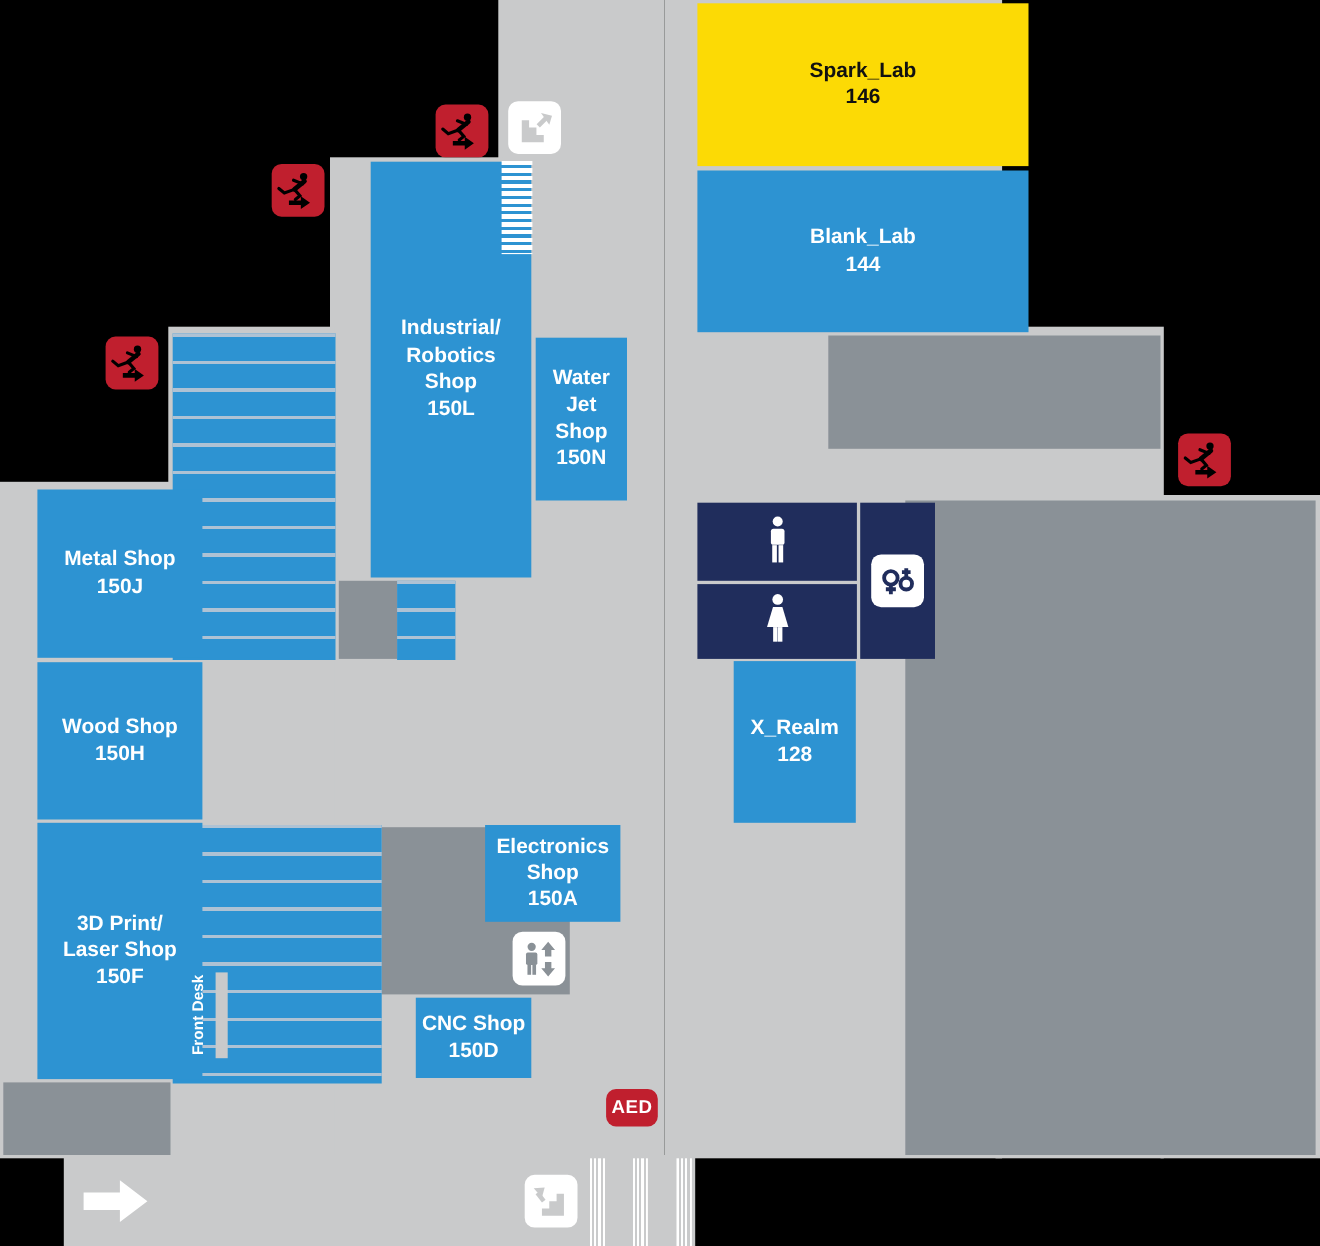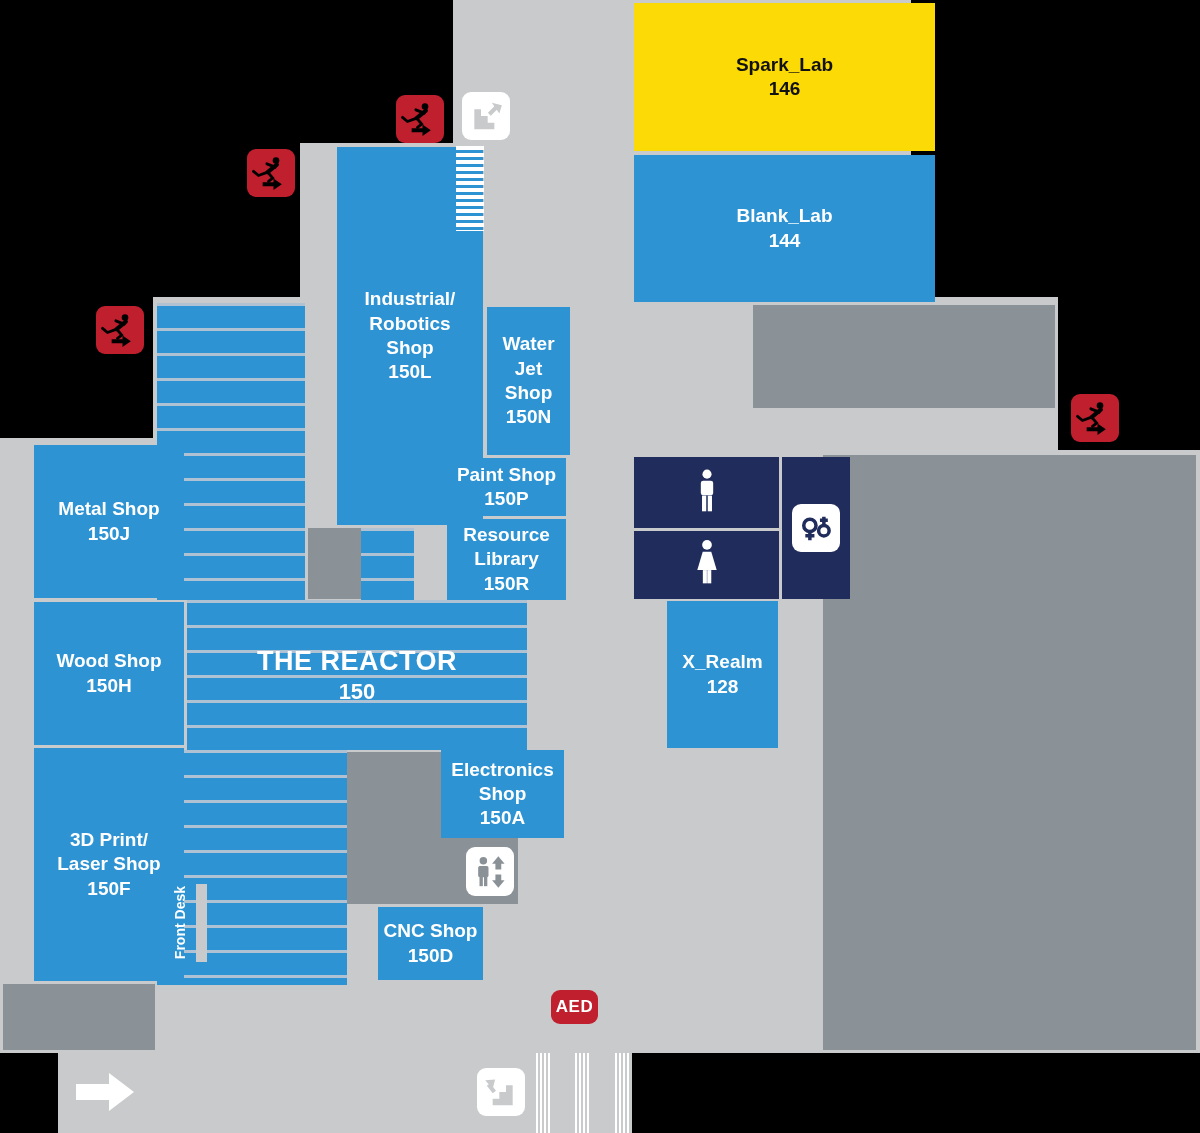--- a/index.html
+++ b/index.html
@@ -47,26 +47,20 @@
 
   <div class="gblock" style="left:753px;top:305px;width:302px;height:103px"></div>
   <div class="gblock" style="left:823px;top:455px;width:373px;height:595px"></div>
   <div class="gblock" style="left:3px;top:984px;width:152px;height:66px"></div>
   <div class="gblock" style="left:347px;top:752px;width:171px;height:152px"></div>
   <div class="gblock" style="left:308px;top:528px;width:53px;height:71px"></div>
 
   <div class="abs stripes" style="left:157px;top:303px;width:148px;height:297px"></div>
   <div class="abs stripes" style="left:361px;top:528px;width:53px;height:72px"></div>
   <div class="abs stripes" style="left:157px;top:750px;width:190px;height:235px"></div>
-  <div class="room stripes" style="left:157px;top:600px;width:340px;height:150px">
-    <div>
-      <span class="reactor-title">THE REACTOR</span>
-      <span class="reactor-num">150</span>
-    </div>
-  </div>
 
   <div class="room yellow" style="left:604px;top:3px;width:301px;height:148px">
     <div>
         <span class="nm">Spark_Lab</span>
         <span class="num">146</span>
       </div>
   </div>
   <div class="room blue" style="left:604px;top:155px;width:301px;height:147px">
     <div>
         <span class="nm">Blank_Lab</span>
@@ -86,33 +80,20 @@
 Shop</span>
         <span class="num">150L</span>
       </div>
   </div>
   <div class="room blue" style="left:457px;top:307px;width:83px;height:148px">
     <div>
         <span class="nm">Water
 Jet
 Shop</span>
         <span class="num">150N</span>
-      </div>
-  </div>
-  <div class="room blue" style="left:417px;top:458px;width:119px;height:58px">
-    <div>
-        <span class="nm">Paint Shop</span>
-        <span class="num">150P</span>
-      </div>
-  </div>
-  <div class="room blue" style="left:417px;top:519px;width:119px;height:81px">
-    <div>
-        <span class="nm">Resource
-Library</span>
-        <span class="num">150R</span>
       </div>
   </div>
   <div class="room blue" style="left:4px;top:445px;width:150px;height:153px">
     <div>
         <span class="nm">Metal Shop</span>
         <span class="num">150J</span>
       </div>
   </div>
   <div class="room blue" style="left:4px;top:602px;width:150px;height:143px">
     <div>

